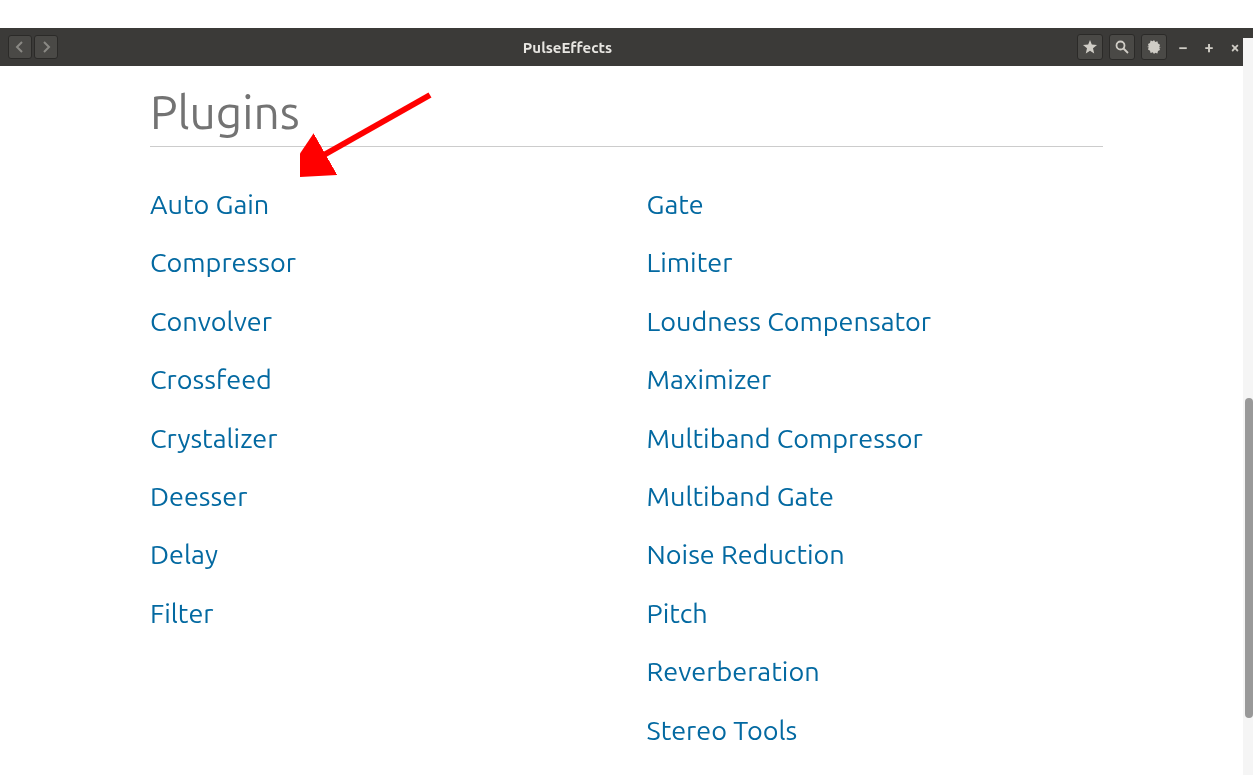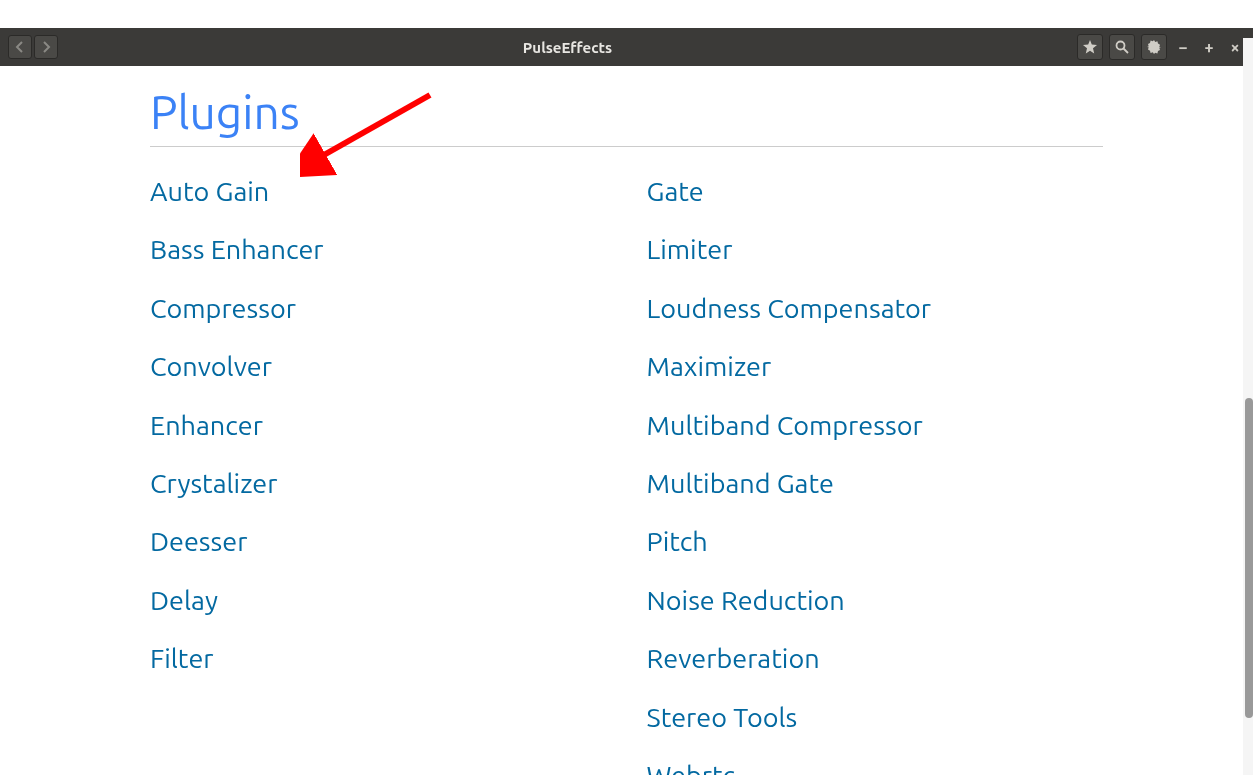--- a/index.html
+++ b/index.html
@@ -78,24 +78,24 @@
   overflow-y: auto;
   background: #ffffff;
   position: relative;
 }
 .content {
   padding: 20px 150px 40px 150px;
 }
 .page-title {
   font-size: 46px;
   font-weight: normal;
-  color: #3b82f6;
+  color: #737373;
   padding-bottom: 8px;
   border-bottom: 1px solid #cccccc;
-  margin-bottom: 15px;
+  margin-bottom: 28px;
 }
 .plugin-columns {
   display: flex;
   gap: 40px;
 }
 .plugin-col {
   flex: 1;
   display: flex;
   flex-direction: column;
 }
@@ -176,38 +176,37 @@
     </div>
   </div>
 </div>
 
 <div class="content-wrapper">
   <div class="content">
     <h1 class="page-title">Plugins</h1>
     <div class="plugin-columns">
       <div class="plugin-col">
         <a class="plugin-link">Auto Gain</a>
-        <a class="plugin-link">Bass Enhancer</a>
         <a class="plugin-link">Compressor</a>
         <a class="plugin-link">Convolver</a>
-        <a class="plugin-link">Enhancer</a>
+        <a class="plugin-link">Crossfeed</a>
         <a class="plugin-link">Crystalizer</a>
         <a class="plugin-link">Deesser</a>
         <a class="plugin-link">Delay</a>
         <a class="plugin-link">Filter</a>
       </div>
       <div class="plugin-col">
         <a class="plugin-link">Gate</a>
         <a class="plugin-link">Limiter</a>
         <a class="plugin-link">Loudness Compensator</a>
         <a class="plugin-link">Maximizer</a>
         <a class="plugin-link">Multiband Compressor</a>
         <a class="plugin-link">Multiband Gate</a>
+        <a class="plugin-link">Noise Reduction</a>
         <a class="plugin-link">Pitch</a>
-        <a class="plugin-link">Noise Reduction</a>
         <a class="plugin-link">Reverberation</a>
         <a class="plugin-link">Stereo Tools</a>
         <a class="plugin-link">Webrtc</a>
       </div>
     </div>
   </div>
 </div>
 
 <svg class="arrow-annotation" width="140" height="90">
   <defs>

